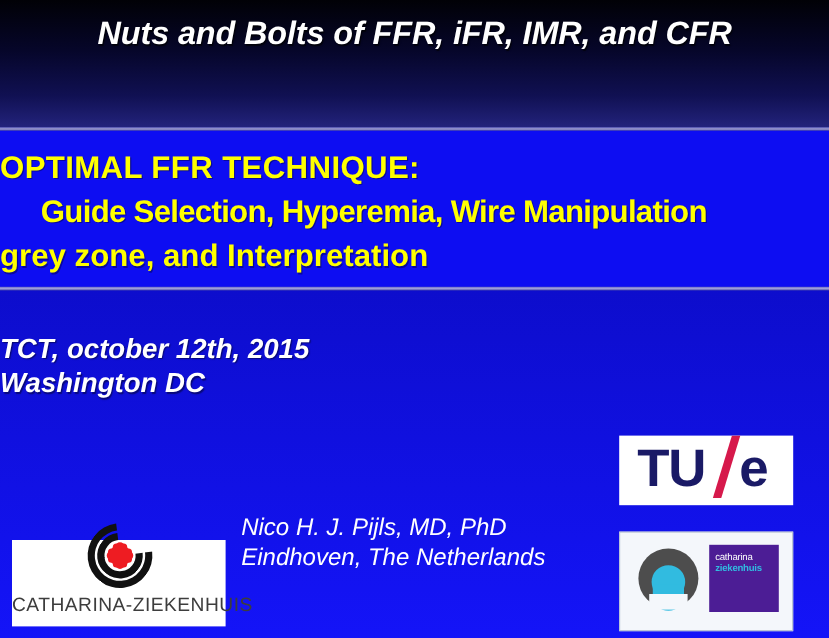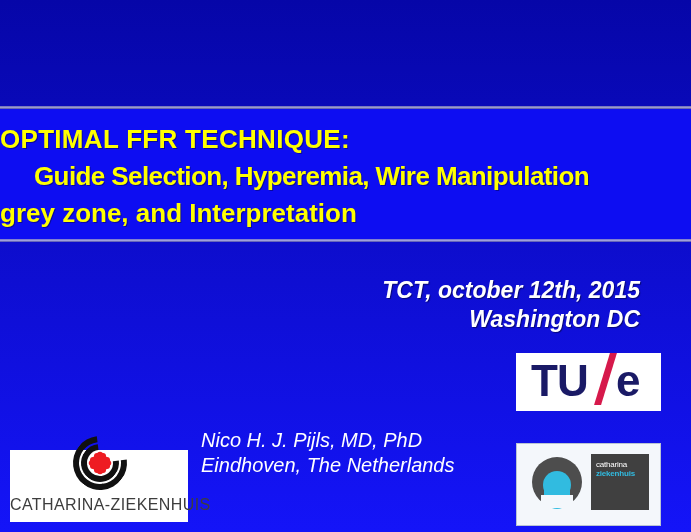--- a/index.html
+++ b/index.html
@@ -93,21 +93,21 @@
     font-size: 26px;
     letter-spacing: 0px;
   }
 
   
   .event {
     position: absolute;
     left: 0;
     top: 276px;
     width: 640px;
-    text-align: right;
+    text-align: left;
     color: #ffffff;
     font-size: 23px;
     font-weight: bold;
     font-style: italic;
     line-height: 29px;
     white-space: nowrap;
     text-shadow: 1px 1px 1px rgba(0,0,0,0.45);
   }
 
   
@@ -120,21 +120,21 @@
     font-weight: normal;
     line-height: 25px;
     white-space: nowrap;
     font-style: italic;
   }
 
   
   .tue-box {
     position: absolute;
     left: 516px;
-    top: 353px;
+    top: 363px;
     width: 145px;
     height: 58px;
     background: #ffffff;
     overflow: hidden;
   }
   .tue-inner {
     position: relative;
     width: 145px;
     height: 58px;
   }
@@ -225,21 +225,21 @@
     height: 22px;
     border-radius: 0 0 13px 13px;
     background: #31bbe0;
   }
   .cz-plate {
     position: absolute;
     left: 74px;
     top: 10px;
     width: 58px;
     height: 56px;
-    background: #404040;
+    background: #4c1d95;
   }
   .cz-plate-l1 {
     position: absolute;
     left: 5px;
     top: 6px;
     color: #ffffff;
     font-size: 8px;
     letter-spacing: -0.2px;
     white-space: nowrap;
   }
@@ -320,20 +320,23 @@
     color: #3d3d3d;
     letter-spacing: 0.4px;
     white-space: nowrap;
   }
 </style>
 </head>
 <body>
 
 <div class="slide">
 
+  <div class="banner">
+    <div class="banner-title">Nuts and Bolts of FFR, iFR, IMR, and CFR</div>
+  </div>
   <div class="banner-rule"></div>
 
   <div class="title-band">
     <div class="title-line l1">OPTIMAL FFR TECHNIQUE:</div>
     <div class="title-line l2">Guide Selection, Hyperemia, Wire Manipulation</div>
     <div class="title-line l3">grey zone, and Interpretation</div>
   </div>
   <div class="title-band-rule"></div>
 
   <div class="event">

